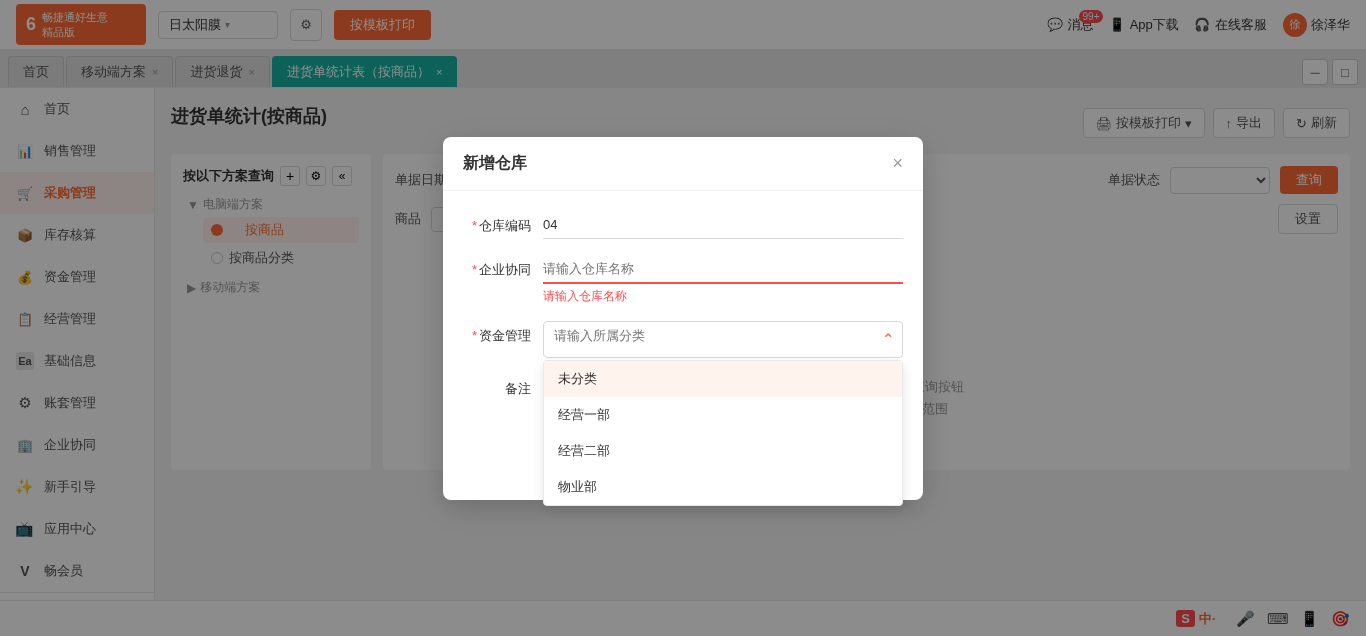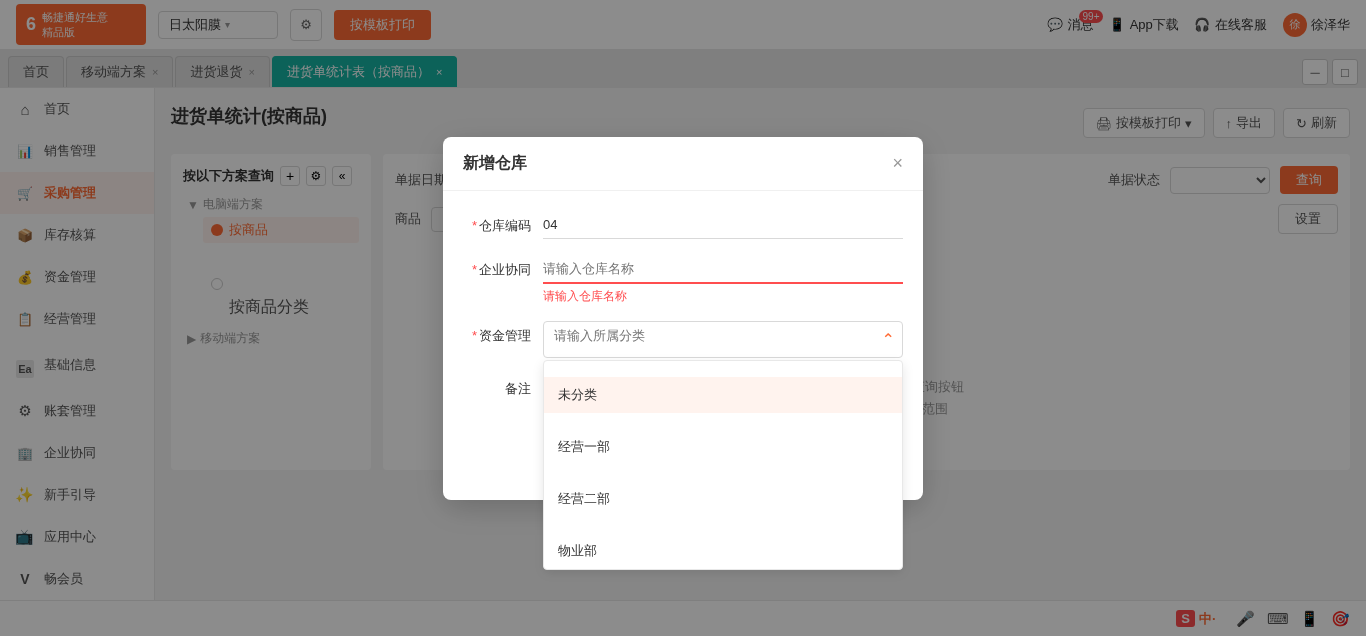--- a/index.html
+++ b/index.html
@@ -125,21 +125,21 @@
     .select-arrow {
       position: absolute; right: 8px; top: 50%; transform: translateY(-50%);
       color: #ff6b35; font-size: 16px; pointer-events: none;
     }
     .dropdown-list {
       position: absolute; top: calc(100% + 2px); left: 0; right: 0;
       background: #fff; border: 1px solid #e8e8e8; border-radius: 4px;
       box-shadow: 0 4px 12px rgba(0,0,0,0.1); z-index: 200;
     }
     .dropdown-item {
-      padding: 9px 14px; font-size: 13px; color: #333; cursor: pointer; margin-top: 16px;
+      padding: 9px 14px; font-size: 13px; color: #333; cursor: pointer;
     }
     .dropdown-item.selected { background: #fff3ee; color: #ff6b35; }
     .dialog-footer {
       display: flex; justify-content: flex-end; padding: 12px 20px 16px;
       gap: 10px;
     }
     .btn-save {
       background: #ff6b35; color: #fff; border: none; border-radius: 4px;
       padding: 8px 24px; cursor: pointer; font-size: 13px;
     }
@@ -246,21 +246,21 @@
     </div>
     <div class="sidebar-item">
       <span class="sidebar-icon" style="font-size:13px;">💰</span>
       <span>资金管理</span>
     </div>
     <div class="sidebar-item">
       <span class="sidebar-icon" style="font-size:13px;">📋</span>
       <span>经营管理</span>
     </div>
     <div class="sidebar-item">
-      <span class="sidebar-icon" style="font-size:11px;font-weight:bold;color:#555;background:#e8e8e8;border-radius:2px;padding:1px 3px;margin-top:8px;">Ea</span>
+      <span class="sidebar-icon" style="font-size:11px;font-weight:bold;color:#555;background:#e8e8e8;border-radius:2px;padding:1px 3px;">Ea</span>
       <span>基础信息</span>
     </div>
     <div class="sidebar-item">
       <span class="sidebar-icon">⚙</span>
       <span>账套管理</span>
     </div>
     <div class="sidebar-item">
       <span class="sidebar-icon" style="font-size:13px;">🏢</span>
       <span>企业协同</span>
     </div>
@@ -310,27 +310,27 @@
           <span style="width:20px;height:20px;border:1px solid #d9d9d9;border-radius:3px;display:flex;align-items:center;justify-content:center;cursor:pointer;font-size:14px;">+</span>
           <span style="width:20px;height:20px;border:1px solid #d9d9d9;border-radius:3px;display:flex;align-items:center;justify-content:center;cursor:pointer;font-size:12px;">⚙</span>
           <span style="width:20px;height:20px;border:1px solid #d9d9d9;border-radius:3px;display:flex;align-items:center;justify-content:center;cursor:pointer;font-size:12px;">«</span>
         </div>
         <div style="padding-left:4px;">
           <div style="font-size:12px;color:#999;margin-bottom:4px;display:flex;align-items:center;gap:4px;">
             <span>▼</span>
             <span>电脑端方案</span>
           </div>
           <div style="padding-left:16px;">
-            <div style="display:flex;align-items:center;gap:6px;padding:4px 8px;background:#fff3ee;border-radius:3px;">
+            <div style="display:flex;align-items:center;gap:22px;padding:4px 8px;background:#fff3ee;border-radius:3px;">
               <span style="width:12px;height:12px;background:#ff6b35;border-radius:50%;display:inline-block;"></span>
               <span style="color:#ff6b35;font-size:13px;">按商品</span>
             </div>
             <div style="display:flex;align-items:center;gap:6px;padding:4px 8px;margin-top:2px;">
               <span style="width:12px;height:12px;border-radius:50%;display:inline-block;border:1px solid #ccc;"></span>
-              <span style="color:#555;font-size:16px;margin-top:48px;">按商品分类</span>
+              <span style="color:#555;font-size:13px;">按商品分类</span>
             </div>
           </div>
           <div style="font-size:12px;color:#999;margin-top:8px;display:flex;align-items:center;gap:4px;">
             <span>▶</span>
             <span>移动端方案</span>
           </div>
         </div>
       </div>
 
       <div style="flex:1;background:#fff;border-radius:4px;padding:12px;">

